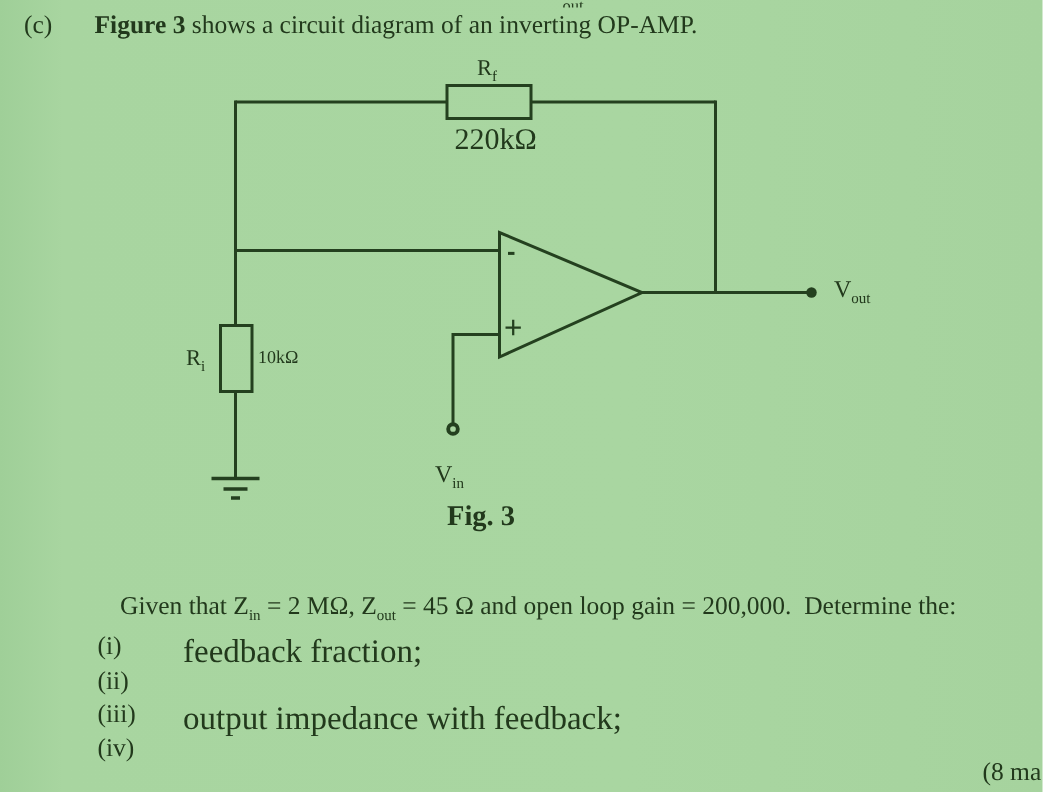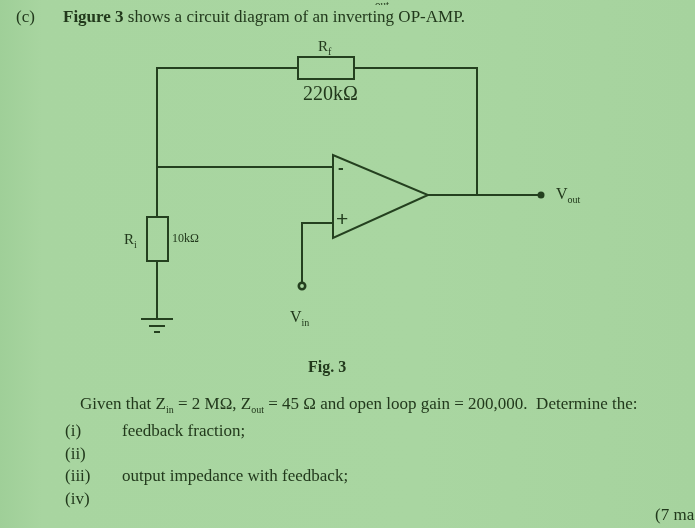--- a/index.html
+++ b/index.html
@@ -12,21 +12,21 @@
     overflow:hidden;
   }
   .abs{position:absolute;line-height:1.15;}
   .serif17{font-size:17px;}
   .bold{font-weight:bold;}
   sub.sm{font-size:10px;line-height:0;vertical-align:-4px;letter-spacing:0;}
   .given-line{white-space:pre;}
   .qlist{position:absolute;left:65px;top:421px;width:560px;}
   .qrow{display:flex;height:22.7px;align-items:flex-start;}
   .qnum{width:57px;flex:0 0 57px;font-size:17px;}
-  .qtext{font-size:17px;}
+  .qtext{font-size:22px;}
   svg .wire{stroke:#24401f;stroke-width:2;fill:none;}
   svg .thick{stroke-width:2.2;}
   .sign{font-family:"Liberation Sans",sans-serif;color:#24401f;}
   .clip-top{height:5px;overflow:hidden;}
 </style>
 </head>
 <body>
 
 <div class="page">
 
@@ -81,21 +81,21 @@
   <div class="abs sign" style="left:338px;top:158px;font-size:17px;font-weight:bold;">-</div>
   <div class="abs sign" style="left:336px;top:207px;font-size:21px;">+</div>
 
   <div class="abs" style="left:290px;top:308px;font-size:16px;">
     <span>V</span><sub class="sm">in</sub>
   </div>
   <div class="abs" style="left:538px;top:185px;font-size:16px;margin-left:18px;">
     <span>V</span><sub class="sm">out</sub>
   </div>
 
-  <div class="abs bold" style="left:308px;top:334px;font-size:16px;margin-top:24px;">Fig. 3</div>
+  <div class="abs bold" style="left:298px;top:334px;font-size:19px;">Fig. 3</div>
 
   <div class="abs serif17 given-line" style="left:63px;top:374px;">
     <span>Given that Z</span><sub class="sm">in</sub><span> = 2 MΩ, Z</span><sub class="sm">out</sub><span> = 45 Ω and open loop gain = 200,000.  Determine the:</span>
   </div>
 
   <div class="qlist">
     <div class="qrow">
       <span class="qnum">(i)</span>
       <span class="qtext">feedback fraction;</span>
     </div>
@@ -104,15 +104,15 @@
     </div>
     <div class="qrow">
       <span class="qnum">(iii)</span>
       <span class="qtext">output impedance with feedback;</span>
     </div>
     <div class="qrow">
       <span class="qnum">(iv)</span>
     </div>
   </div>
 
-  <div class="abs serif17" style="left:655px;top:505px;white-space:nowrap;">(7 ma</div>
+  <div class="abs serif17" style="left:655px;top:505px;white-space:nowrap;">(8 ma</div>
 
 </div>
 
 </body></html>

